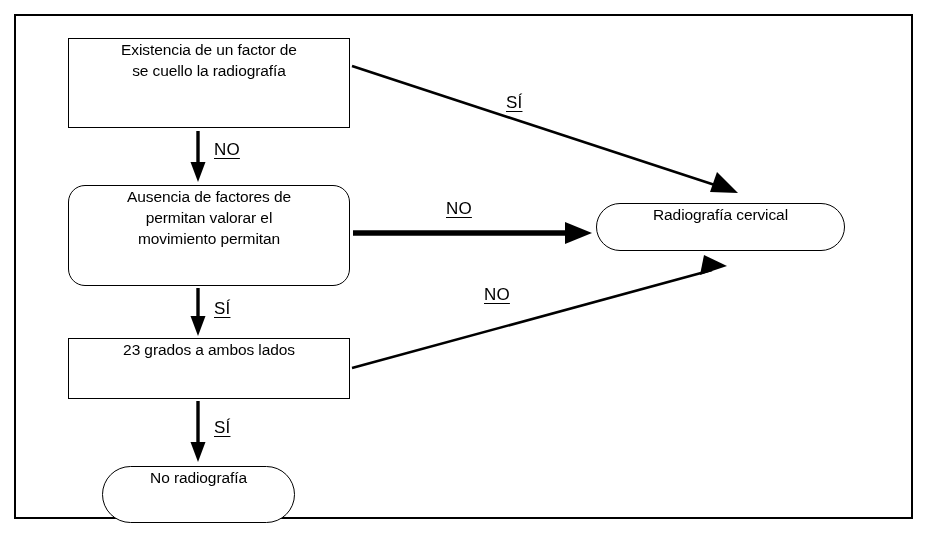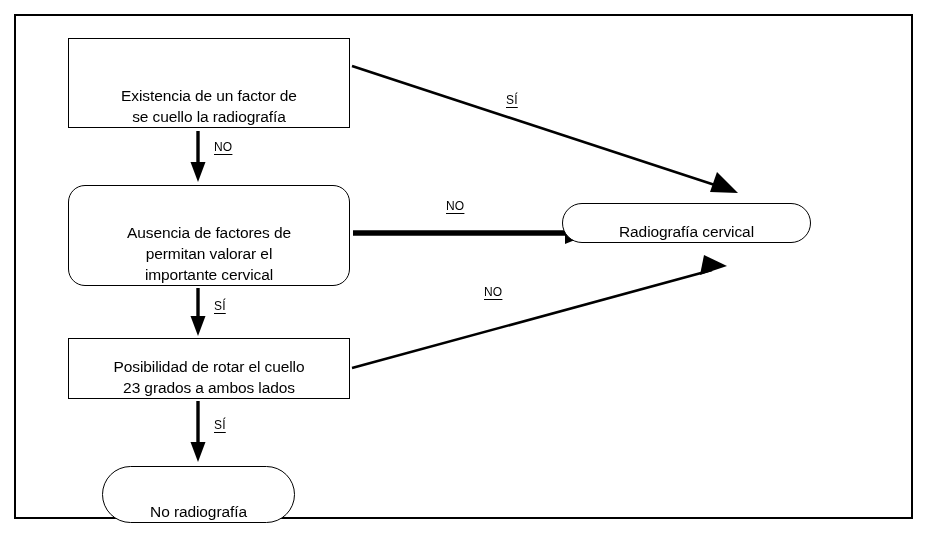--- a/index.html
+++ b/index.html
@@ -23,39 +23,39 @@
     top: 14px;
     width: 899px;
     height: 505px;
     border: 2px solid #000000;
     box-sizing: border-box;
   }
   .node {
     position: absolute;
     box-sizing: border-box;
     display: flex;
-    align-items: flex-end;
+    align-items: flex-start;
     justify-content: center;
     text-align: center;
     color: #000000;
     background: #ffffff;
     font-size: 15.5px;
     line-height: 21px;
     letter-spacing: -0.1px;
   }
   .rect {
     border: 1.6px solid #000000;
   }
   .pill {
     border: 1.6px solid #000000;
     border-radius: 999px;
   }
   .edge-label {
     position: absolute;
-    font-size: 12px;
+    font-size: 17px;
     color: #000000;
     text-decoration: underline;
     text-underline-offset: 2.5px;
     white-space: nowrap;
     letter-spacing: 0.2px;
   }
   svg.wires {
     position: absolute;
     left: 0;
     top: 0;
@@ -109,36 +109,35 @@
     <div>
       <div>Existencia de un factor de</div>
       <div>se cuello la radiografía</div>
     </div>
   </div>
 
   <div class="node rect" style="left:68px; top:185px; width:282px; height:101px;border-radius:17px;">
     <div>
       <div>Ausencia de factores de</div>
       <div>permitan valorar el</div>
-      <div>importante cervical</div>
+      <div>movimiento permitan</div>
     </div>
   </div>
 
   <div class="node rect" style="left:68px; top:338px; width:282px; height:61px;">
     <div>
-      <div>Posibilidad de rotar el cuello</div>
       <div>23 grados a ambos lados</div>
     </div>
   </div>
 
   <div class="node pill" style="left:102px; top:466px; width:193px; height:57px;">
     <div>No radiografía</div>
   </div>
 
-  <div class="node pill" style="left:562px; top:203px; width:249px; height:40px;">
+  <div class="node pill" style="left:596px; top:203px; width:249px; height:48px;">
     <div>Radiografía cervical</div>
   </div>
 
   <div class="edge-label" style="left:506px; top:93px;">SÍ</div>
 
   <div class="edge-label" style="left:214px; top:140px;">NO</div>
 
   <div class="edge-label" style="left:446px; top:199px;">NO</div>
 
   <div class="edge-label" style="left:214px; top:299px;">SÍ</div>

